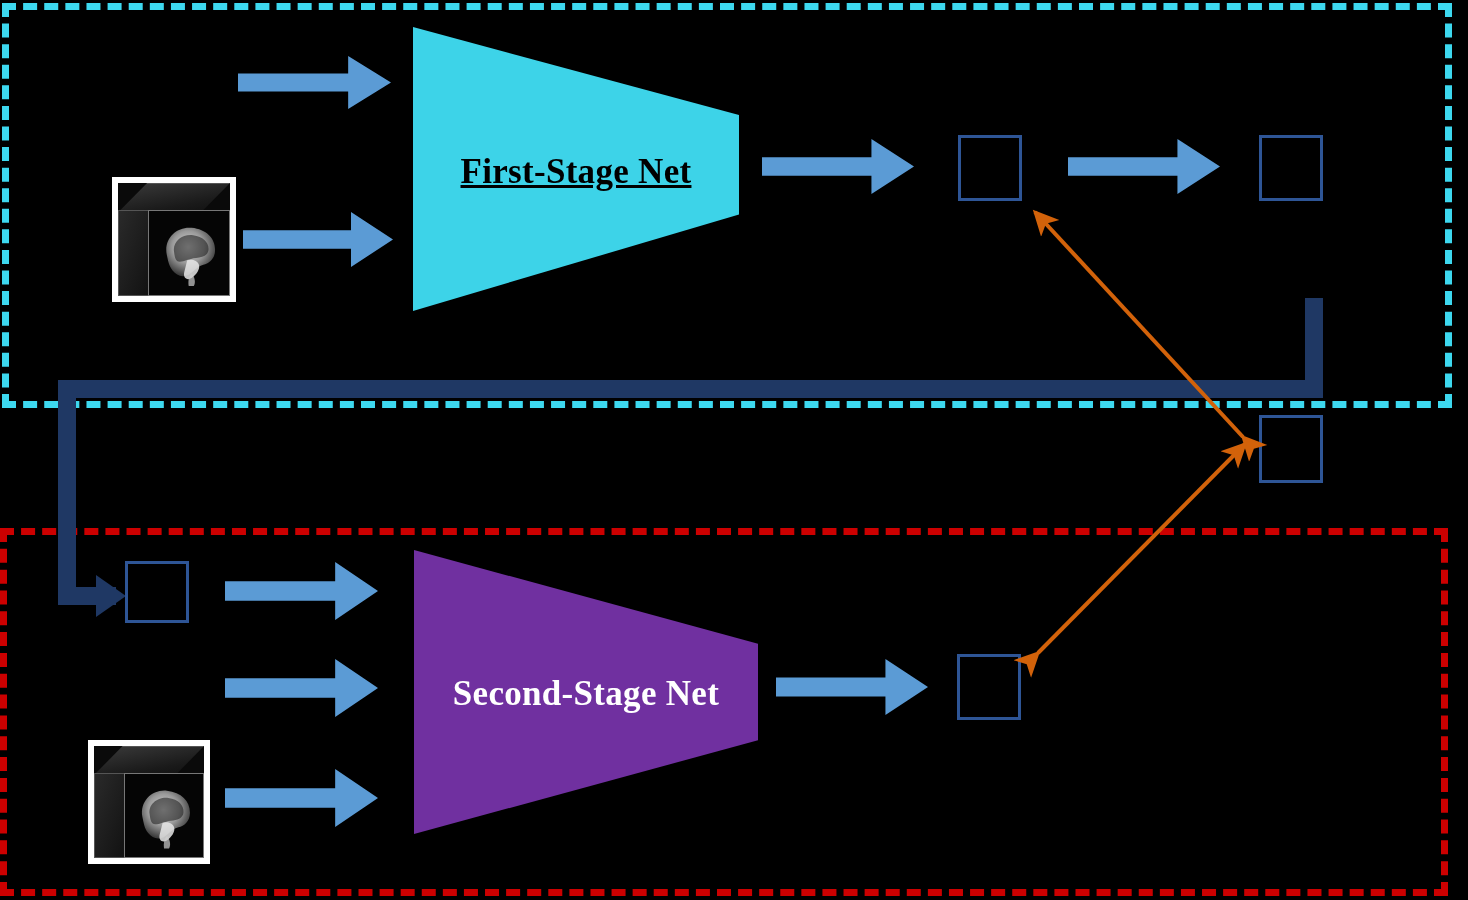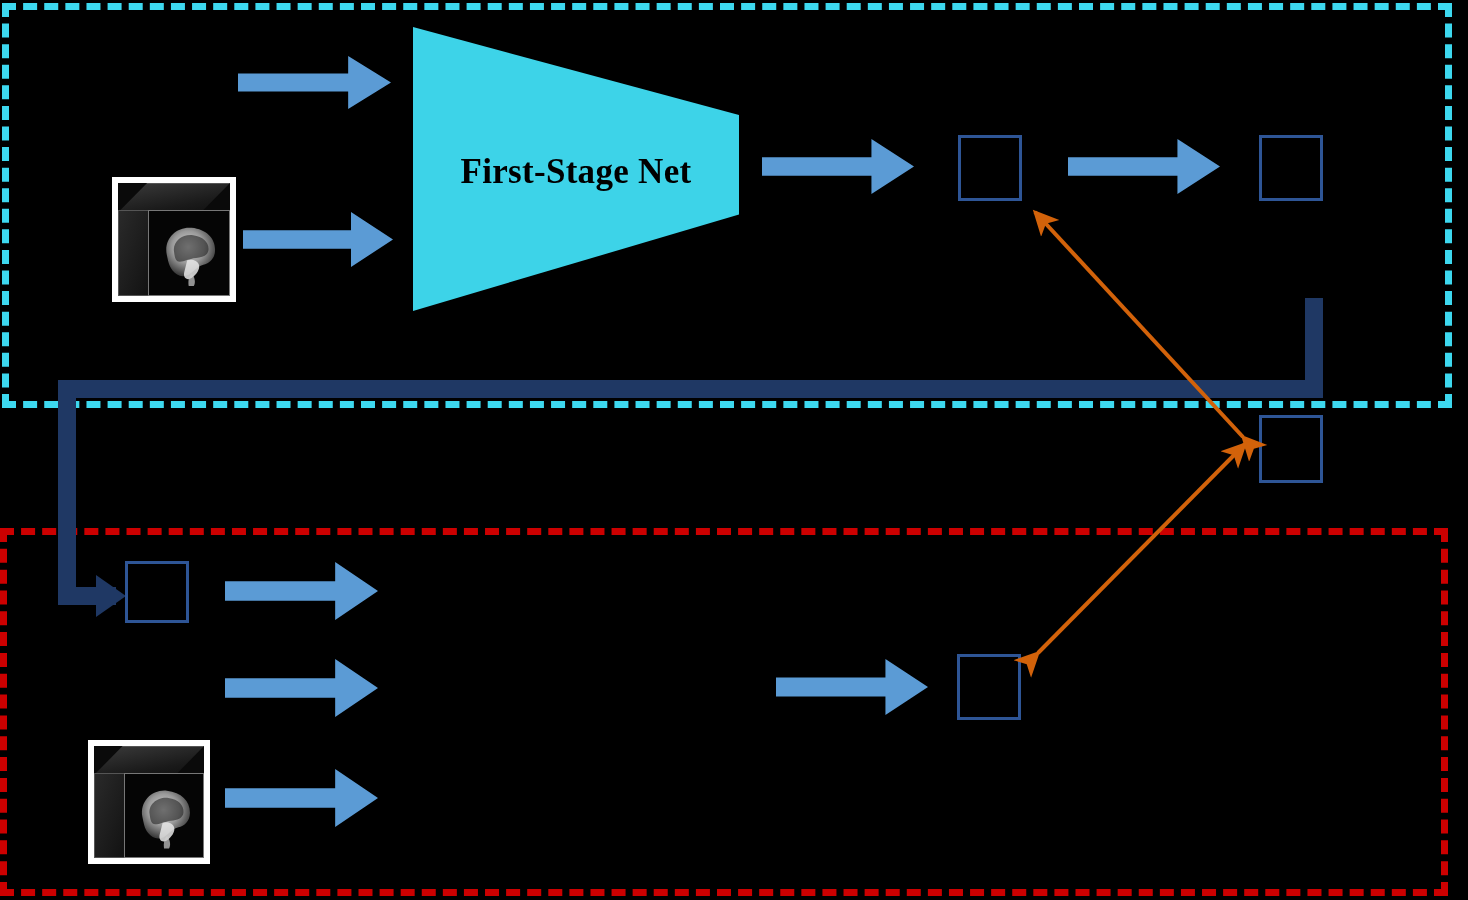--- a/index.html
+++ b/index.html
@@ -43,20 +43,21 @@
     letter-spacing: 0.3px;
     white-space: nowrap;
   }
   #first-stage-net {
     left: 413px; top: 27px;
     width: 326px; height: 284px;
     background: #3DD3E8;
     color: #000000;
     font-size: 35px;
     clip-path: polygon(0% 0%, 100% 31%, 100% 66%, 0% 100%);
+    text-decoration: underline;
   }
   #first-stage-net .net-label { transform: translateY(3px); }
 
   #second-stage-net {
     left: 414px; top: 550px;
     width: 344px; height: 284px;
     background: #7030A0;
     color: #FFFFFF;
     font-size: 35px;
     clip-path: polygon(0% 0%, 100% 33%, 100% 67%, 0% 100%);
@@ -219,20 +220,23 @@
                    C62,68 58,74 52,78 C44,84 34,82 28,74 C22,66 22,60 20,52 Z" fill="url(#bg2)"></path>
           <path d="M30,48 C28,34 42,24 56,26 C70,28 78,36 77,46 C76,54 68,56 60,57
                    C50,58 44,62 38,62 C32,62 31,56 30,48 Z" fill="#1a1a1a" opacity="0.55"></path>
           <path d="M48,60 C54,58 62,60 64,66 C66,72 60,80 54,84 C48,88 42,84 44,76 Z" fill="#e8e8e8" opacity="0.85"></path>
           <path d="M54,78 C58,82 60,90 57,95 L50,95 C49,88 50,82 54,78 Z" fill="#cfcfcf" opacity="0.7"></path>
         </svg>
       </div>
     </div>
   </div>
 
+  <div id="second-stage-net" class="net">
+    <span class="net-label">Second-Stage Net</span>
+  </div>
 
   <div class="blue-arrow" style="left:776px; top:659px; width:152px; height:56px;"></div>
 
   <div class="feat-box" style="left:957px; top:654px; width:64px; height:66px;"></div>
 
   <svg class="orange-arrow" width="1468" height="900">
     <defs>
       <marker id="oh-a" markerWidth="7" markerHeight="7" refX="5.6" refY="3.5" orient="auto" markerUnits="strokeWidth">
         <path d="M0,0.4 L6.4,3.5 L0,6.6 L1.6,3.5 Z" fill="#D2620A"></path>
       </marker>

